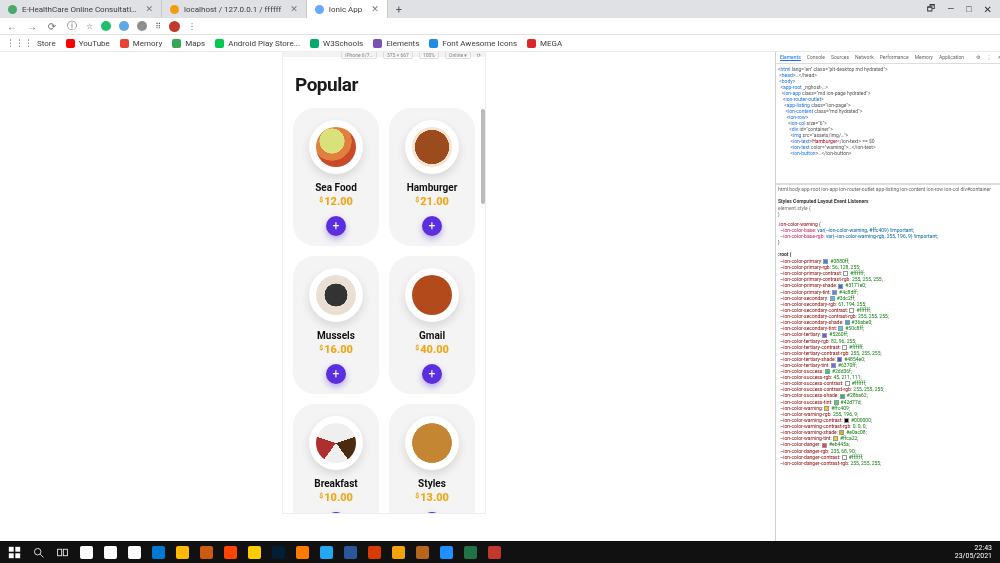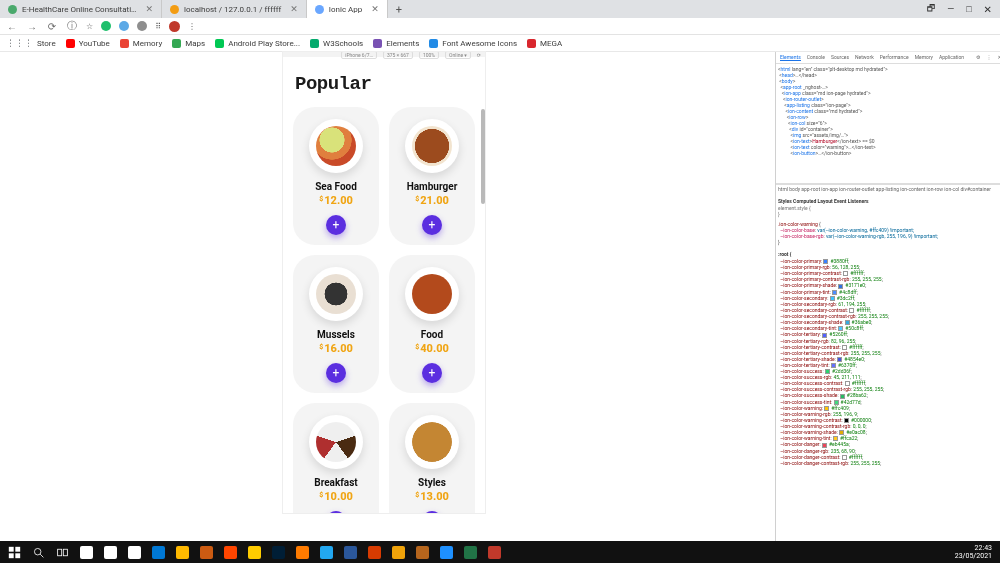--- a/index.html
+++ b/index.html
@@ -33,21 +33,21 @@
 
 
 .appArea { flex:1; position:relative; display:flex; justify-content:center; }
 .phone { position:absolute; left:283px; top:0; width:202px; height:461px; background:#fff; box-shadow:0 0 0 1px #eee; overflow:hidden; }
 .phone .topstrip { height:5px; background:#f3f3f3; font-size:5px; color:#888; display:flex; gap:6px; align-items:center; padding:0 4px; justify-content:flex-end;}
 .phone .topstrip span { white-space:nowrap; }
 .phone .topstrip .seg { padding:0 3px; border:1px solid #ddd; border-radius:2px; }
 .phone .scroll { position:relative; height:456px; overflow:hidden; padding:8px 10px; }
 .phone .scrollbar { position:absolute; right:0; top:52px; width:4px; height:95px; background:#b9b9b9; border-radius:2px; }
 
-.section-title { font-size:19px; font-weight:700; color:#1b1b1b; margin:8px 0 12px 2px; letter-spacing:-0.5px;font-family:Liberation Mono, monospace; }
+.section-title { font-size:19px; font-weight:700; color:#1b1b1b; margin:8px 0 12px 2px; letter-spacing:-0.5px; }
 
 .grid { display:grid; grid-template-columns:1fr 1fr; gap:10px; }
 .card { background:#f4f4f4; border-radius:22px; padding:12px 6px 10px; display:flex; flex-direction:column; align-items:center; }
 .plate { width:54px; height:54px; border-radius:50%; background:#fff; box-shadow:0 4px 10px rgba(0,0,0,.12); display:flex; align-items:center; justify-content:center; margin-bottom:8px; }
 .food { width:40px; height:40px; border-radius:50%; }
 .card .name { font-size:10px; font-weight:700; color:#111; margin-bottom:2px; }
 .card .price { font-size:11px; font-weight:800; color:#f0a514; display:flex; align-items:flex-start; }
 .card .price .cur { font-size:7px; margin-top:1px; margin-right:1px; }
 .addbtn { margin-top:8px; width:20px; height:20px; border-radius:50%; background:#5b2ee0; color:#fff; font-size:12px; display:flex; align-items:center; justify-content:center; box-shadow:0 3px 6px rgba(91,46,224,.4); }
 
@@ -210,21 +210,21 @@
     <div class="price">
                 <span class="cur">$</span>
                 <span>16.00</span>
               </div>
     <div class="addbtn">+</div>
             </div>
             <div class="card">
     <div class="plate">
                 <div class="food pf4"></div>
               </div>
-    <div class="name">Food</div>
+    <div class="name">Gmail</div>
     <div class="price">
                 <span class="cur">$</span>
                 <span>40.00</span>
               </div>
     <div class="addbtn">+</div>
             </div>
             <div class="card">
     <div class="plate">
                 <div class="food pf5"></div>
               </div>

